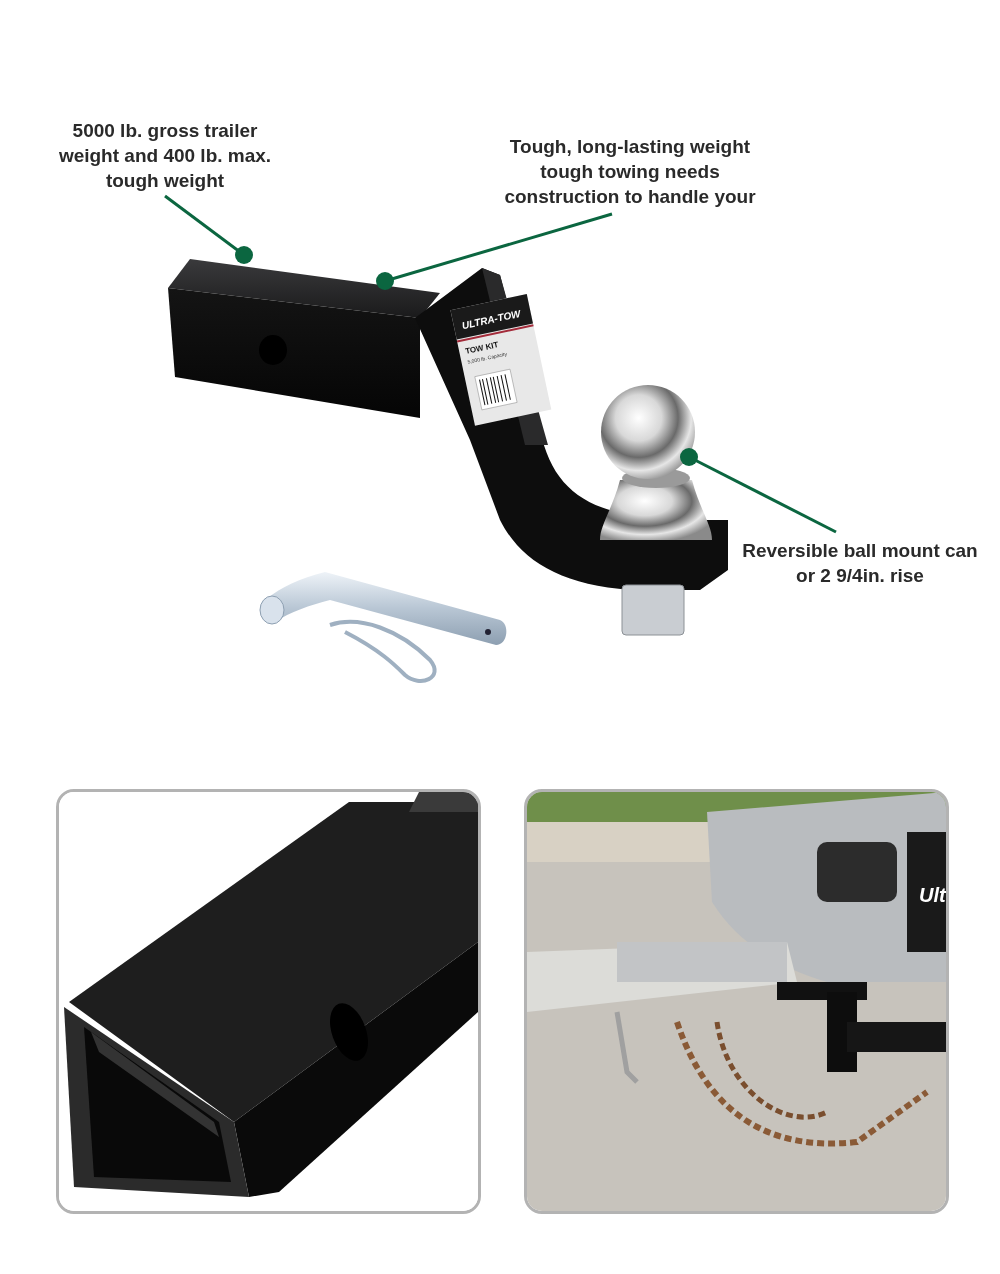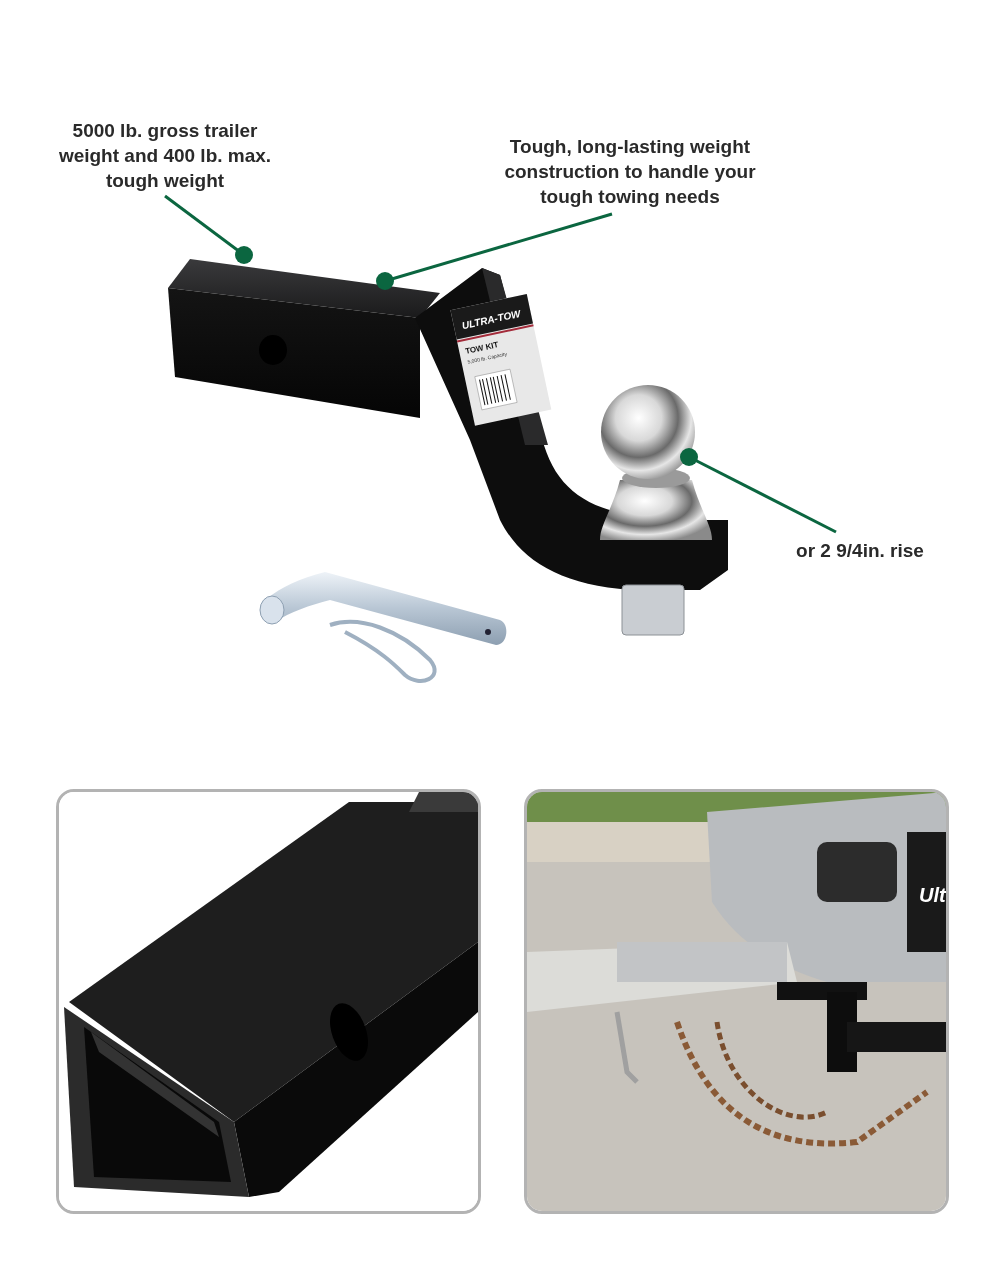--- a/index.html
+++ b/index.html
@@ -20,24 +20,25 @@
 </head>
 <body>
 
 <div id="callout-1" class="callout">
   <span>5000 lb. gross trailer</span>
   <span>weight and 400 lb. max.</span>
   <span>tough weight</span>
 </div>
 <div id="callout-2" class="callout">
   <span>Tough, long-lasting weight</span>
+  <span>tough towing needs</span>
   <span>construction to handle your</span>
-  <span>tough towing needs</span>
 </div>
 <div id="callout-3" class="callout">
+  <span>Reversible ball mount can</span>
   <span>or 2 9/4in. rise</span>
 </div>
 
 <svg class="overlay" viewBox="0 0 1000 760" xmlns="http://www.w3.org/2000/svg">
   <defs>
     <linearGradient id="steelTop" x1="0" y1="0" x2="0" y2="1">
       <stop offset="0" stop-color="#3a3a3c"></stop>
         <stop offset="1" stop-color="#1a1a1b"></stop>
     </linearGradient>
     <linearGradient id="steelSide" x1="0" y1="0" x2="0" y2="1">

